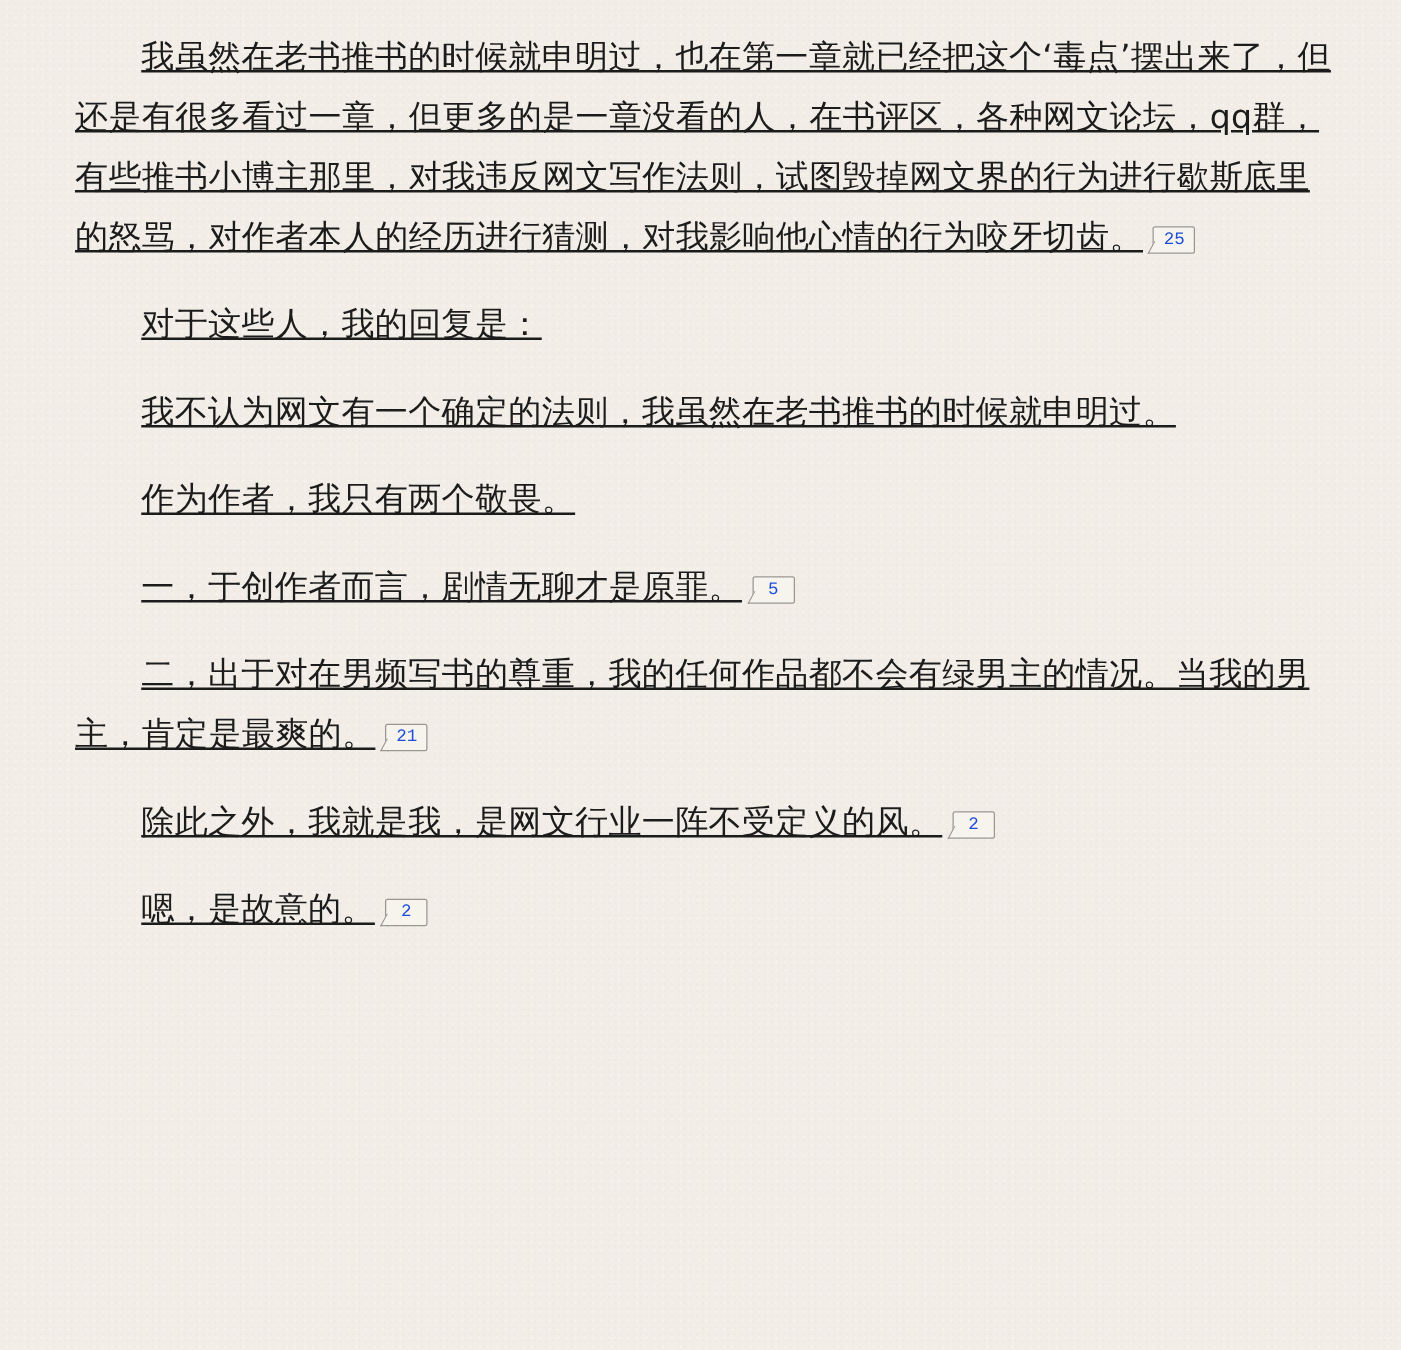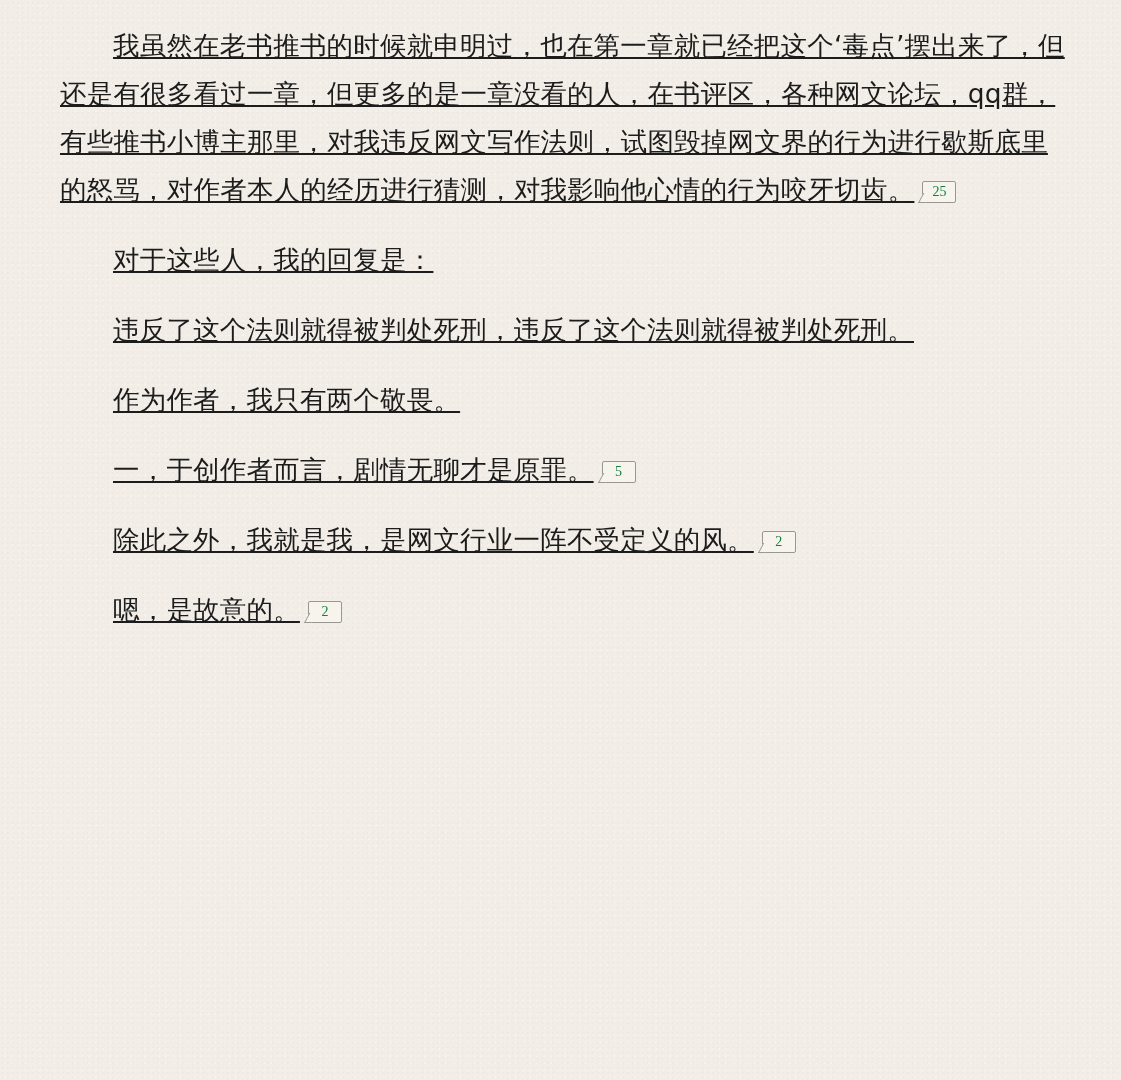--- a/index.html
+++ b/index.html
@@ -40,22 +40,22 @@
     .badge {
       display: inline-block;
       position: relative;
       margin-left: 8px;
       min-width: 22px;
       height: 20px;
       padding: 0 5px;
       border: 1px solid #9a9791;
       border-radius: 2px;
       background: #f7f4ee;
-      color: #15803d;
-      font-family: Liberation Serif, serif;
+      color: #1d4ed8;
+      font-family: Liberation Mono, monospace;
       font-size: 14px;
       line-height: 20px;
       text-align: center;
       text-indent: 0;
       vertical-align: 3px;
       letter-spacing: 0;
       cursor: pointer;
       box-sizing: content-box;
     }
     .badge::before {
@@ -76,27 +76,30 @@
 <body>
 
 <div class="reader">
   <p class="para">
     <span class="text">我虽然在老书推书的时候就申明过，也在第一章就已经把这个‘毒点’摆出来了，但还是有很多看过一章，但更多的是一章没看的人，在书评区，各种网文论坛，qq群，有些推书小博主那里，对我违反网文写作法则，试图毁掉网文界的行为进行歇斯底里的怒骂，对作者本人的经历进行猜测，对我影响他心情的行为咬牙切齿。</span><span class="badge">25</span>
   </p>
   <p class="para">
     <span class="text">对于这些人，我的回复是：</span>
   </p>
   <p class="para">
-    <span class="text">违反了这个法则就得被判处死刑，违反了这个法则就得被判处死刑。</span>
+    <span class="text">我不认为网文有一个确定的法则，我虽然在老书推书的时候就申明过。</span>
   </p>
   <p class="para">
     <span class="text">作为作者，我只有两个敬畏。</span>
   </p>
   <p class="para">
     <span class="text">一，于创作者而言，剧情无聊才是原罪。</span><span class="badge">5</span>
+  </p>
+  <p class="para">
+    <span class="text">二，出于对在男频写书的尊重，我的任何作品都不会有绿男主的情况。当我的男主，肯定是最爽的。</span><span class="badge">21</span>
   </p>
   <p class="para">
     <span class="text">除此之外，我就是我，是网文行业一阵不受定义的风。</span><span class="badge">2</span>
   </p>
   <p class="para">
     <span class="text">嗯，是故意的。</span><span class="badge">2</span>
   </p>
 </div>
 
 </body></html>

